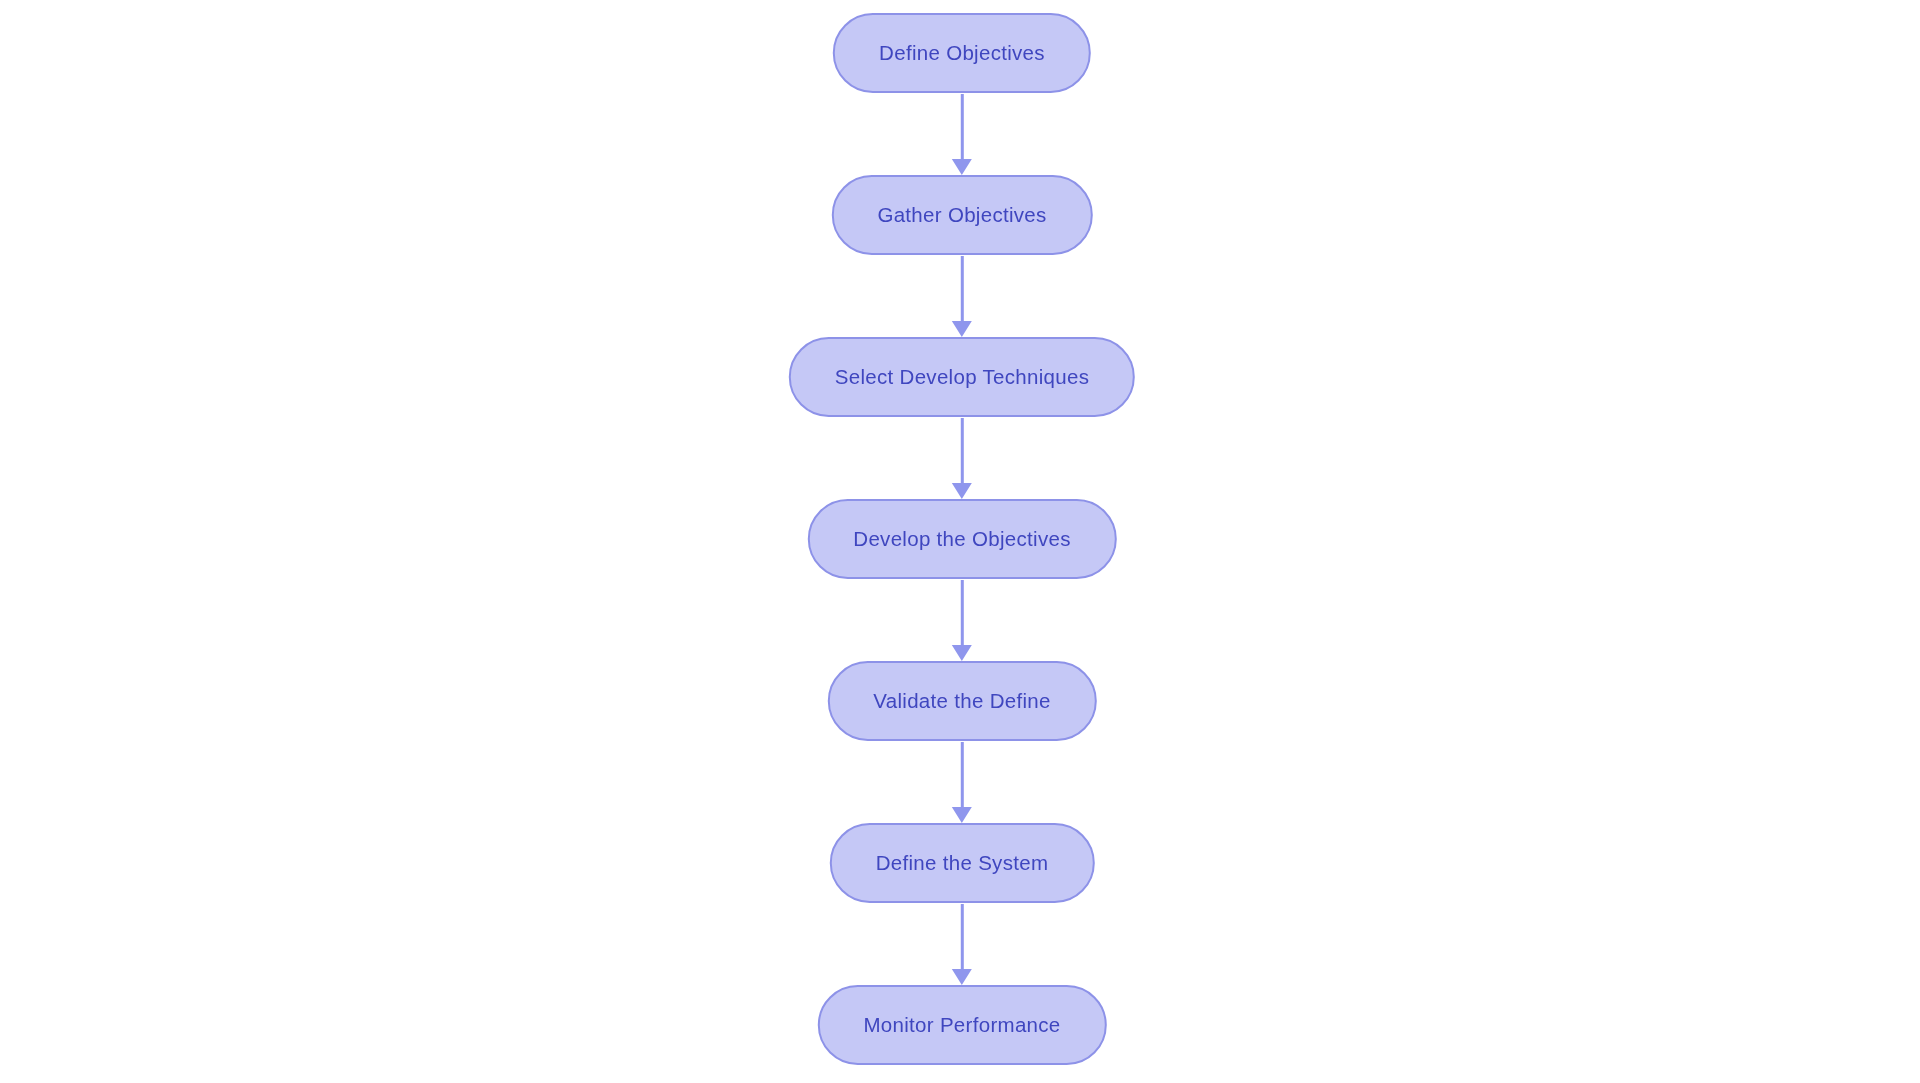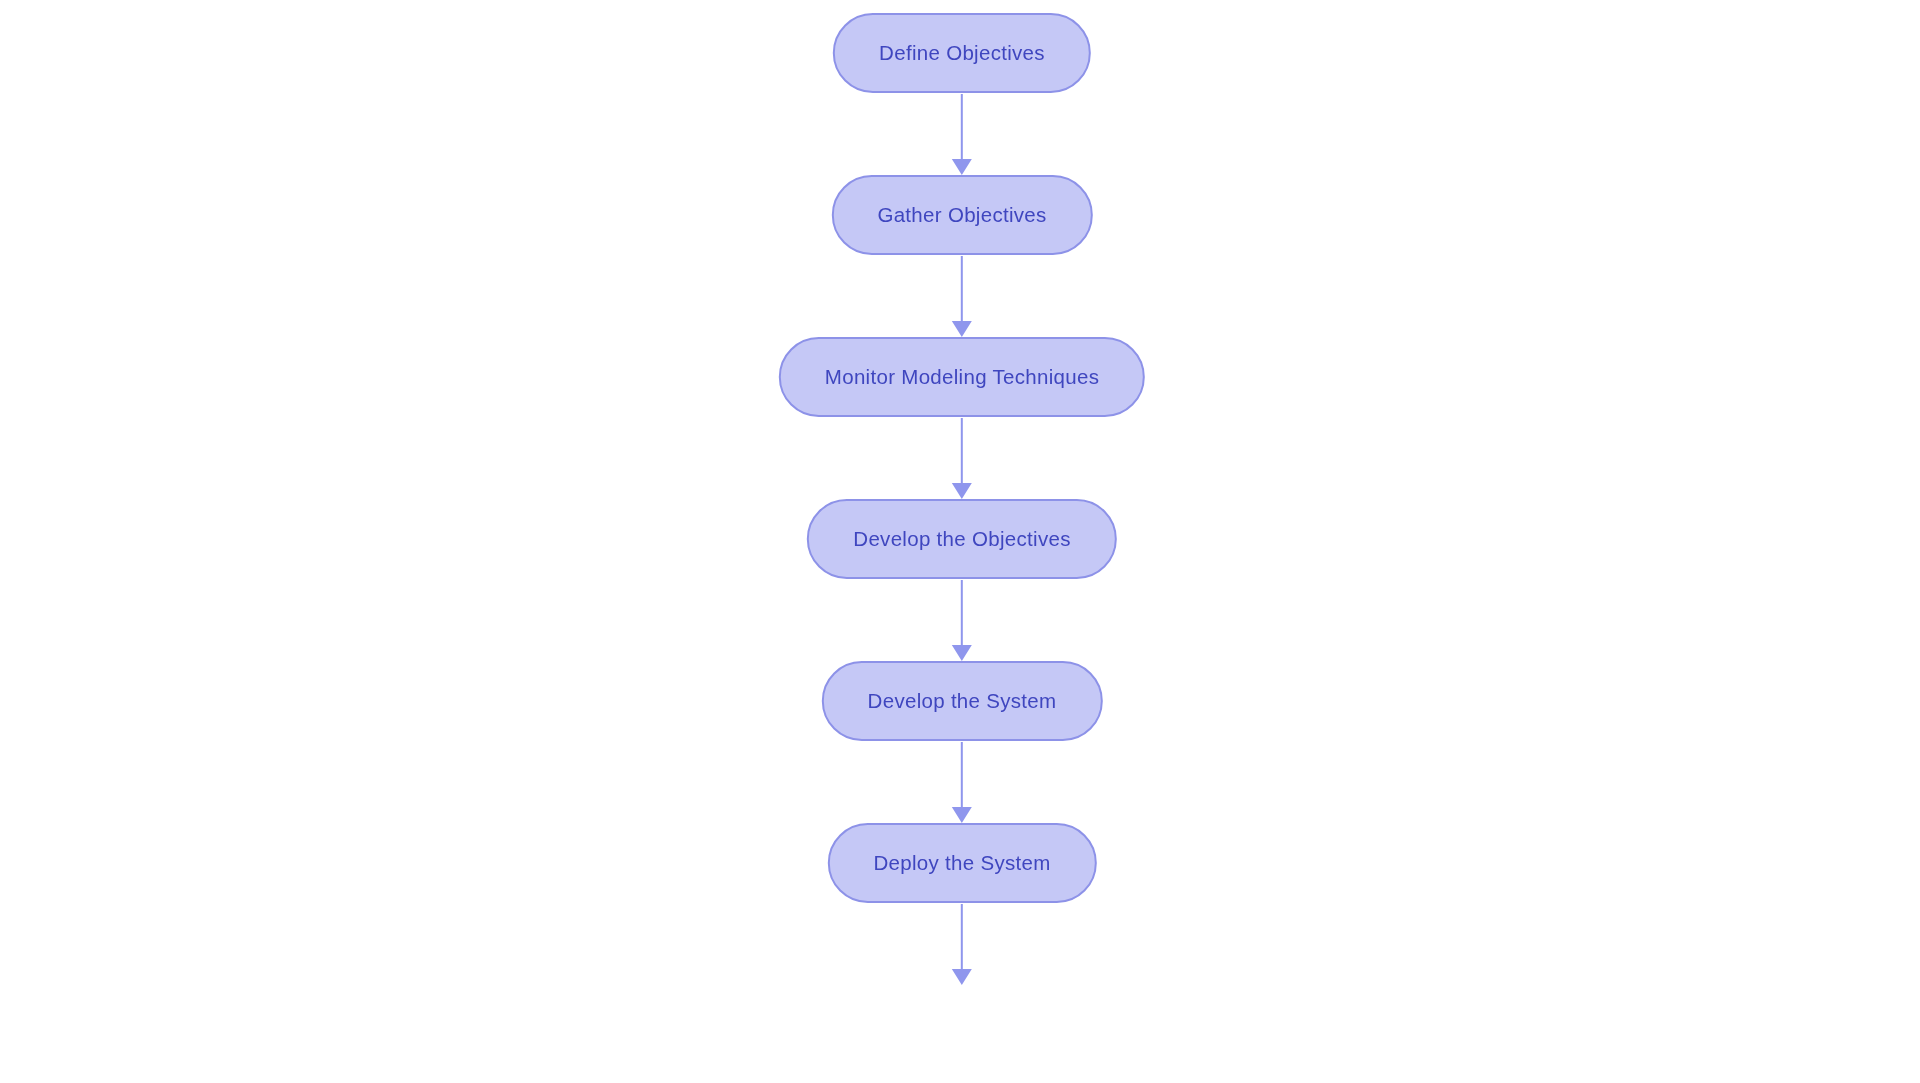--- a/index.html
+++ b/index.html
@@ -87,41 +87,44 @@
         <div class="head"></div>
       </div>
       <div class="node">
         <span class="label">Gather Objectives</span>
       </div>
       <div class="connector">
         <div class="line"></div>
         <div class="head"></div>
       </div>
       <div class="node">
-        <span class="label">Monitor Modeling Techniques</span>
+        <span class="label">Select Develop Techniques</span>
       </div>
       <div class="connector">
         <div class="line"></div>
         <div class="head"></div>
       </div>
       <div class="node">
         <span class="label">Develop the Objectives</span>
       </div>
       <div class="connector">
         <div class="line"></div>
         <div class="head"></div>
       </div>
       <div class="node">
-        <span class="label">Develop the System</span>
+        <span class="label">Validate the Define</span>
       </div>
       <div class="connector">
         <div class="line"></div>
         <div class="head"></div>
       </div>
       <div class="node">
-        <span class="label">Deploy the System</span>
+        <span class="label">Define the System</span>
       </div>
       <div class="connector">
         <div class="line"></div>
         <div class="head"></div>
       </div>
+      <div class="node">
+        <span class="label">Monitor Performance</span>
+      </div>
     </div>
 </div>
 
 </body></html>

